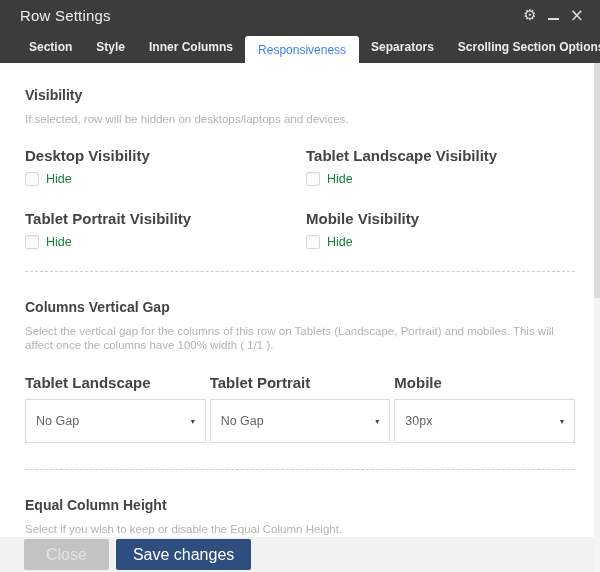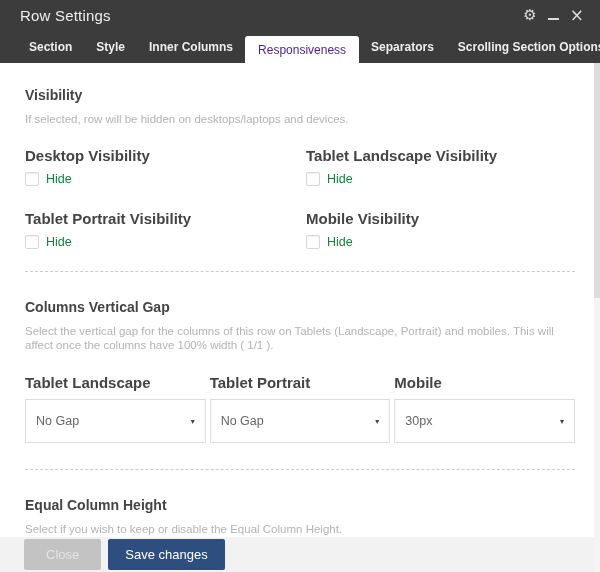--- a/index.html
+++ b/index.html
@@ -21,21 +21,21 @@
   
   .tabbar {
     height:32px; background:#3c3c3c; display:flex; align-items:flex-end;
     padding-left:17px;
   }
   .tab {
     height:32px; display:flex; align-items:center; padding:0 12px;
     color:#ededed; font-size:12px; font-weight:700; cursor:pointer; white-space:nowrap;
   }
   .tab.active {
-    height:27px; background:#ffffff; color:#4c1d95; font-weight:400;
+    height:27px; background:#ffffff; color:#3b82f6; font-weight:400;
     border-radius:3px 3px 0 0; padding:0 13px;
   }
   
   .content { padding:0 25px;margin-top:6px; }
   .section-title { font-size:14px; font-weight:700; color:#444444; }
   .section-desc { font-size:11.5px; color:#b3b3b3; margin-top:9px; line-height:14px; }
   .divider { border:none; border-top:1px dashed #cccccc; }
 
   .sec-visibility { margin-top:24px; }
   .grid2 {
@@ -64,21 +64,21 @@
   .divider2 { margin-top:26px; }
   .sec-equal { margin-top:27px; }
   .grid3b { margin-top:21px; }
 
   
   .footer {
     position:absolute; left:0; right:0; bottom:0; height:35px;
     background:#f2f2f2; display:flex; align-items:center; padding-left:24px; gap:7px;
   }
   .btn {
-    height:31px; border:none; border-radius:2px; font-size:13px;
+    height:31px; border:none; border-radius:2px; font-size:16px;
     font-family:"Liberation Sans","DejaVu Sans",sans-serif; cursor:pointer;
   }
   .btn-close { background:#c3c3c3; color:#e3e3e3; padding:0 22px; }
   .btn-save { background:#2d4e7e; color:#ffffff; padding:0 17px; }
 
   
   .scrollbar-track {
     position:absolute; top:63px; right:0; bottom:0; width:6px; background:#f4f4f4;
   }
   .scrollbar-thumb {

